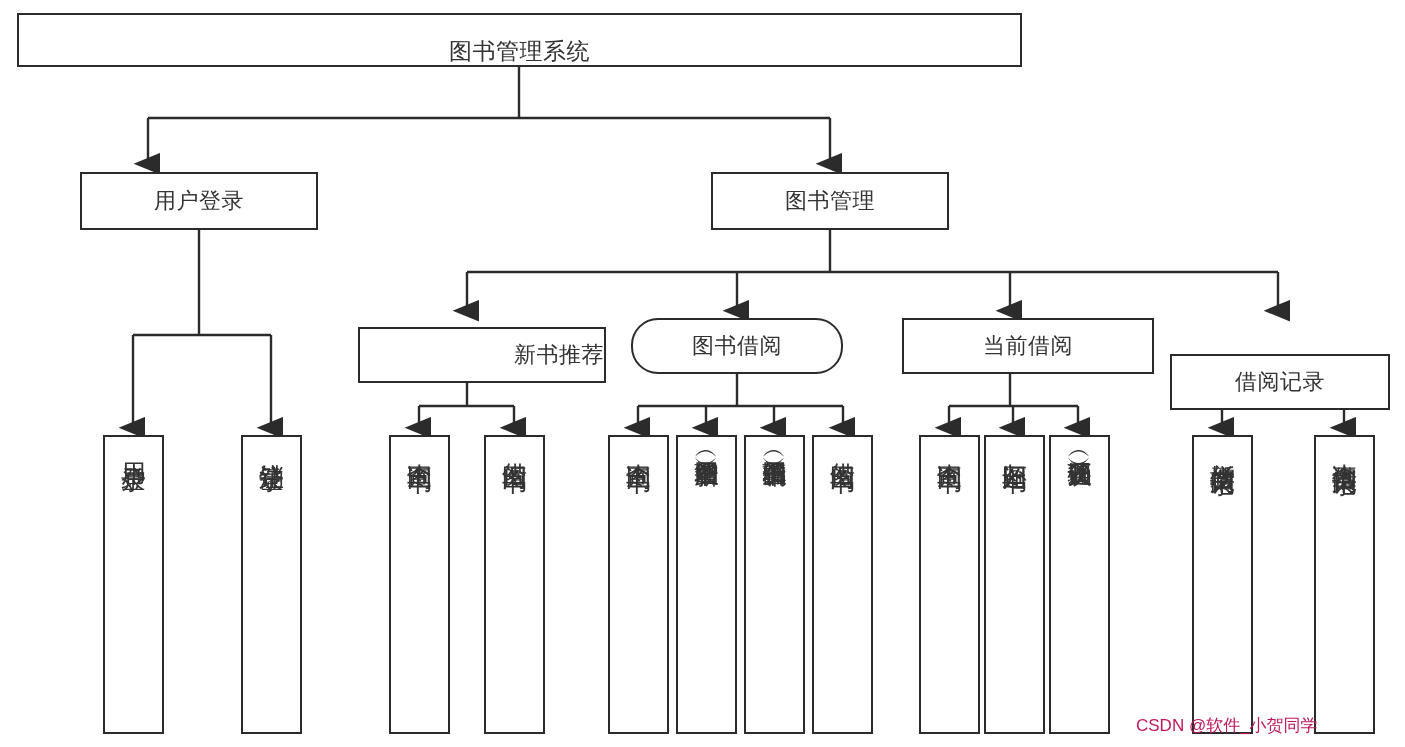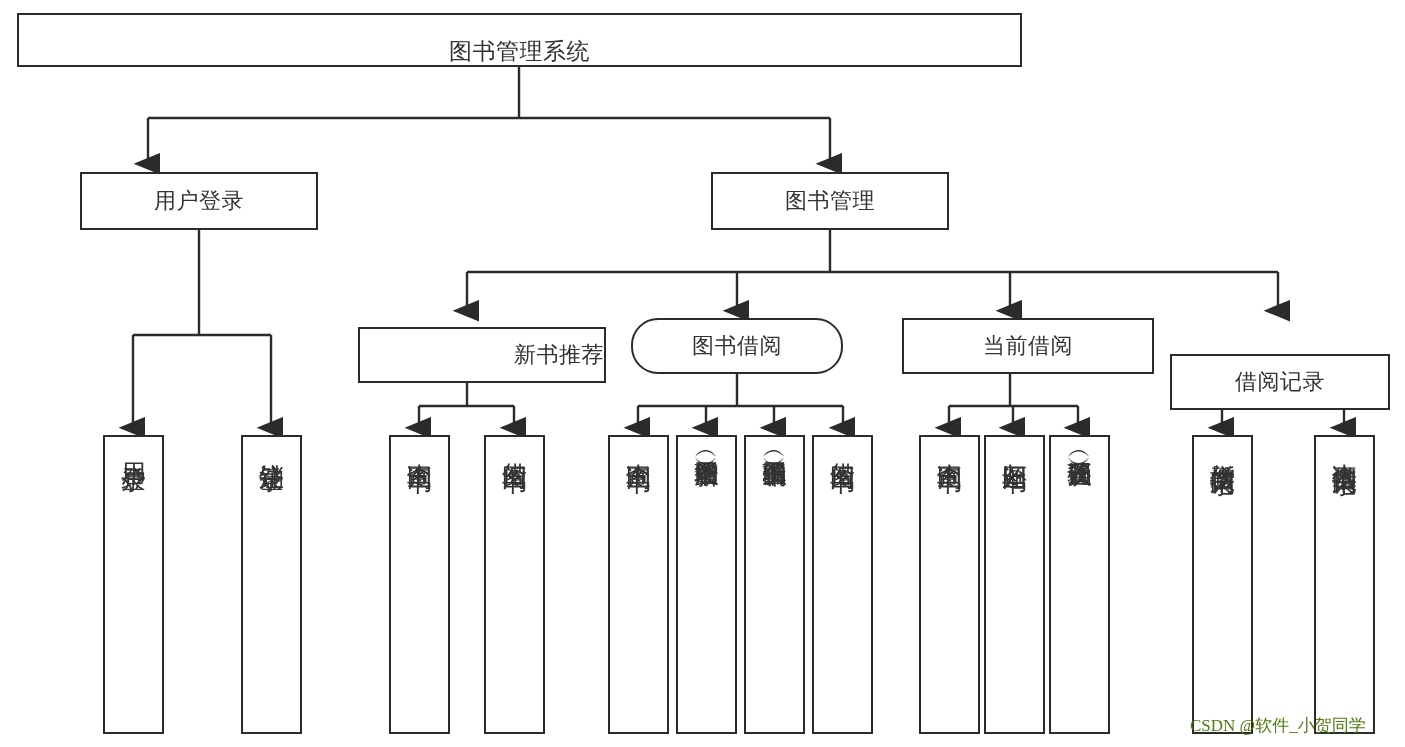--- a/index.html
+++ b/index.html
@@ -69,26 +69,26 @@
     letter-spacing: 2px;
     white-space: nowrap;
     max-height: 100%;
   }
   .node.leaf.tall-text .node-label {
     font-size: 24px;
     letter-spacing: 0px;
   }
   .watermark {
     position: absolute;
-    left: 1190px;
+    left: 1136px;
     top: 714px;
     font-size: 17px;
-    color: #4d7c0f;
+    color: #be185d;
     white-space: nowrap;
-    font-family: Liberation Serif, serif;
+    font-family: Liberation Sans, sans-serif;
   }
 </style>
 </head>
 <body>
 
 <div id="diagram-root">
 
   <svg id="edges-layer" width="1405" height="747" viewBox="0 0 1405 747" xmlns="http://www.w3.org/2000/svg">
     <defs>
       <marker id="arrow" markerWidth="12" markerHeight="12" refX="4.2" refY="5" orient="auto" markerUnits="strokeWidth">

